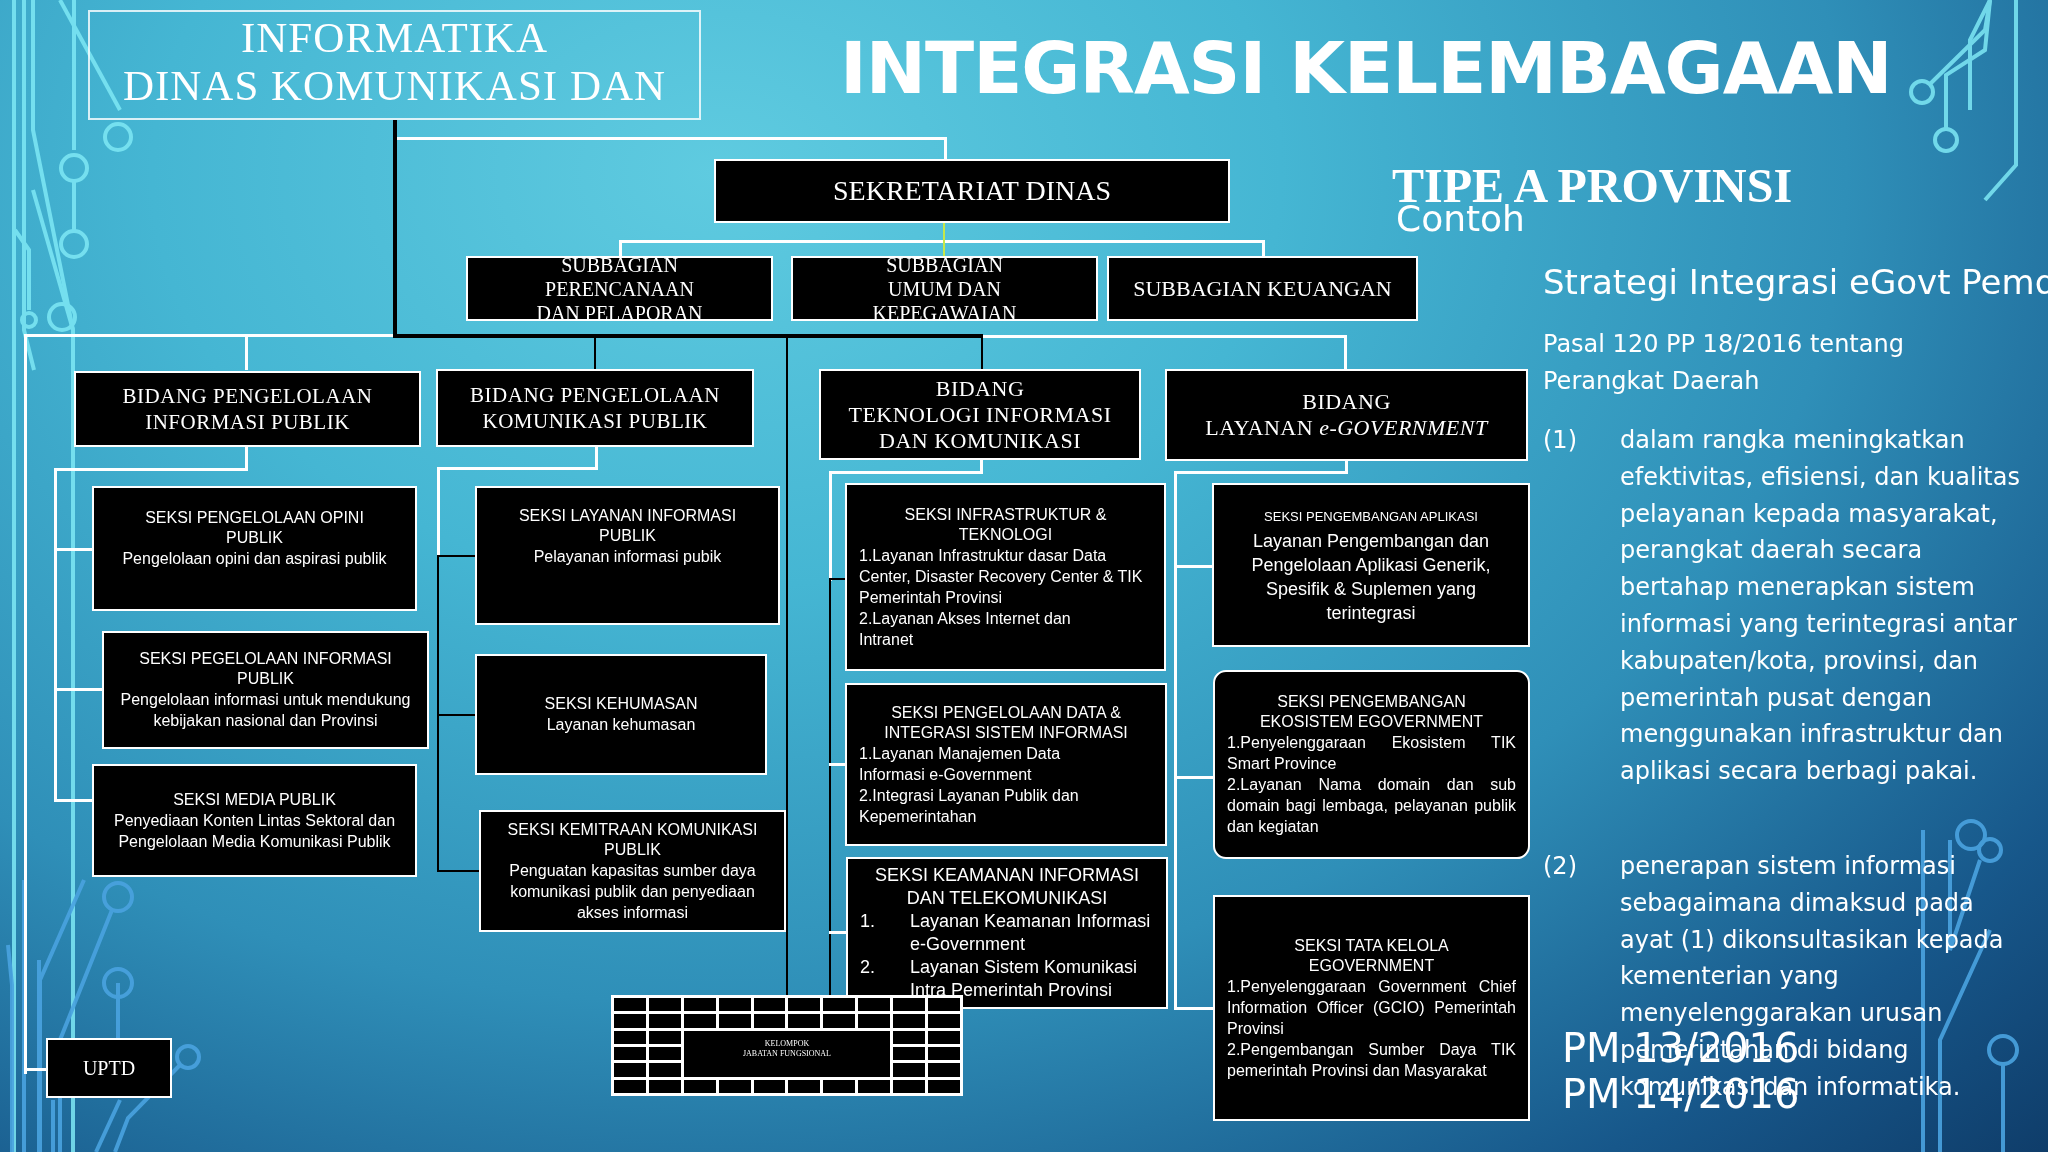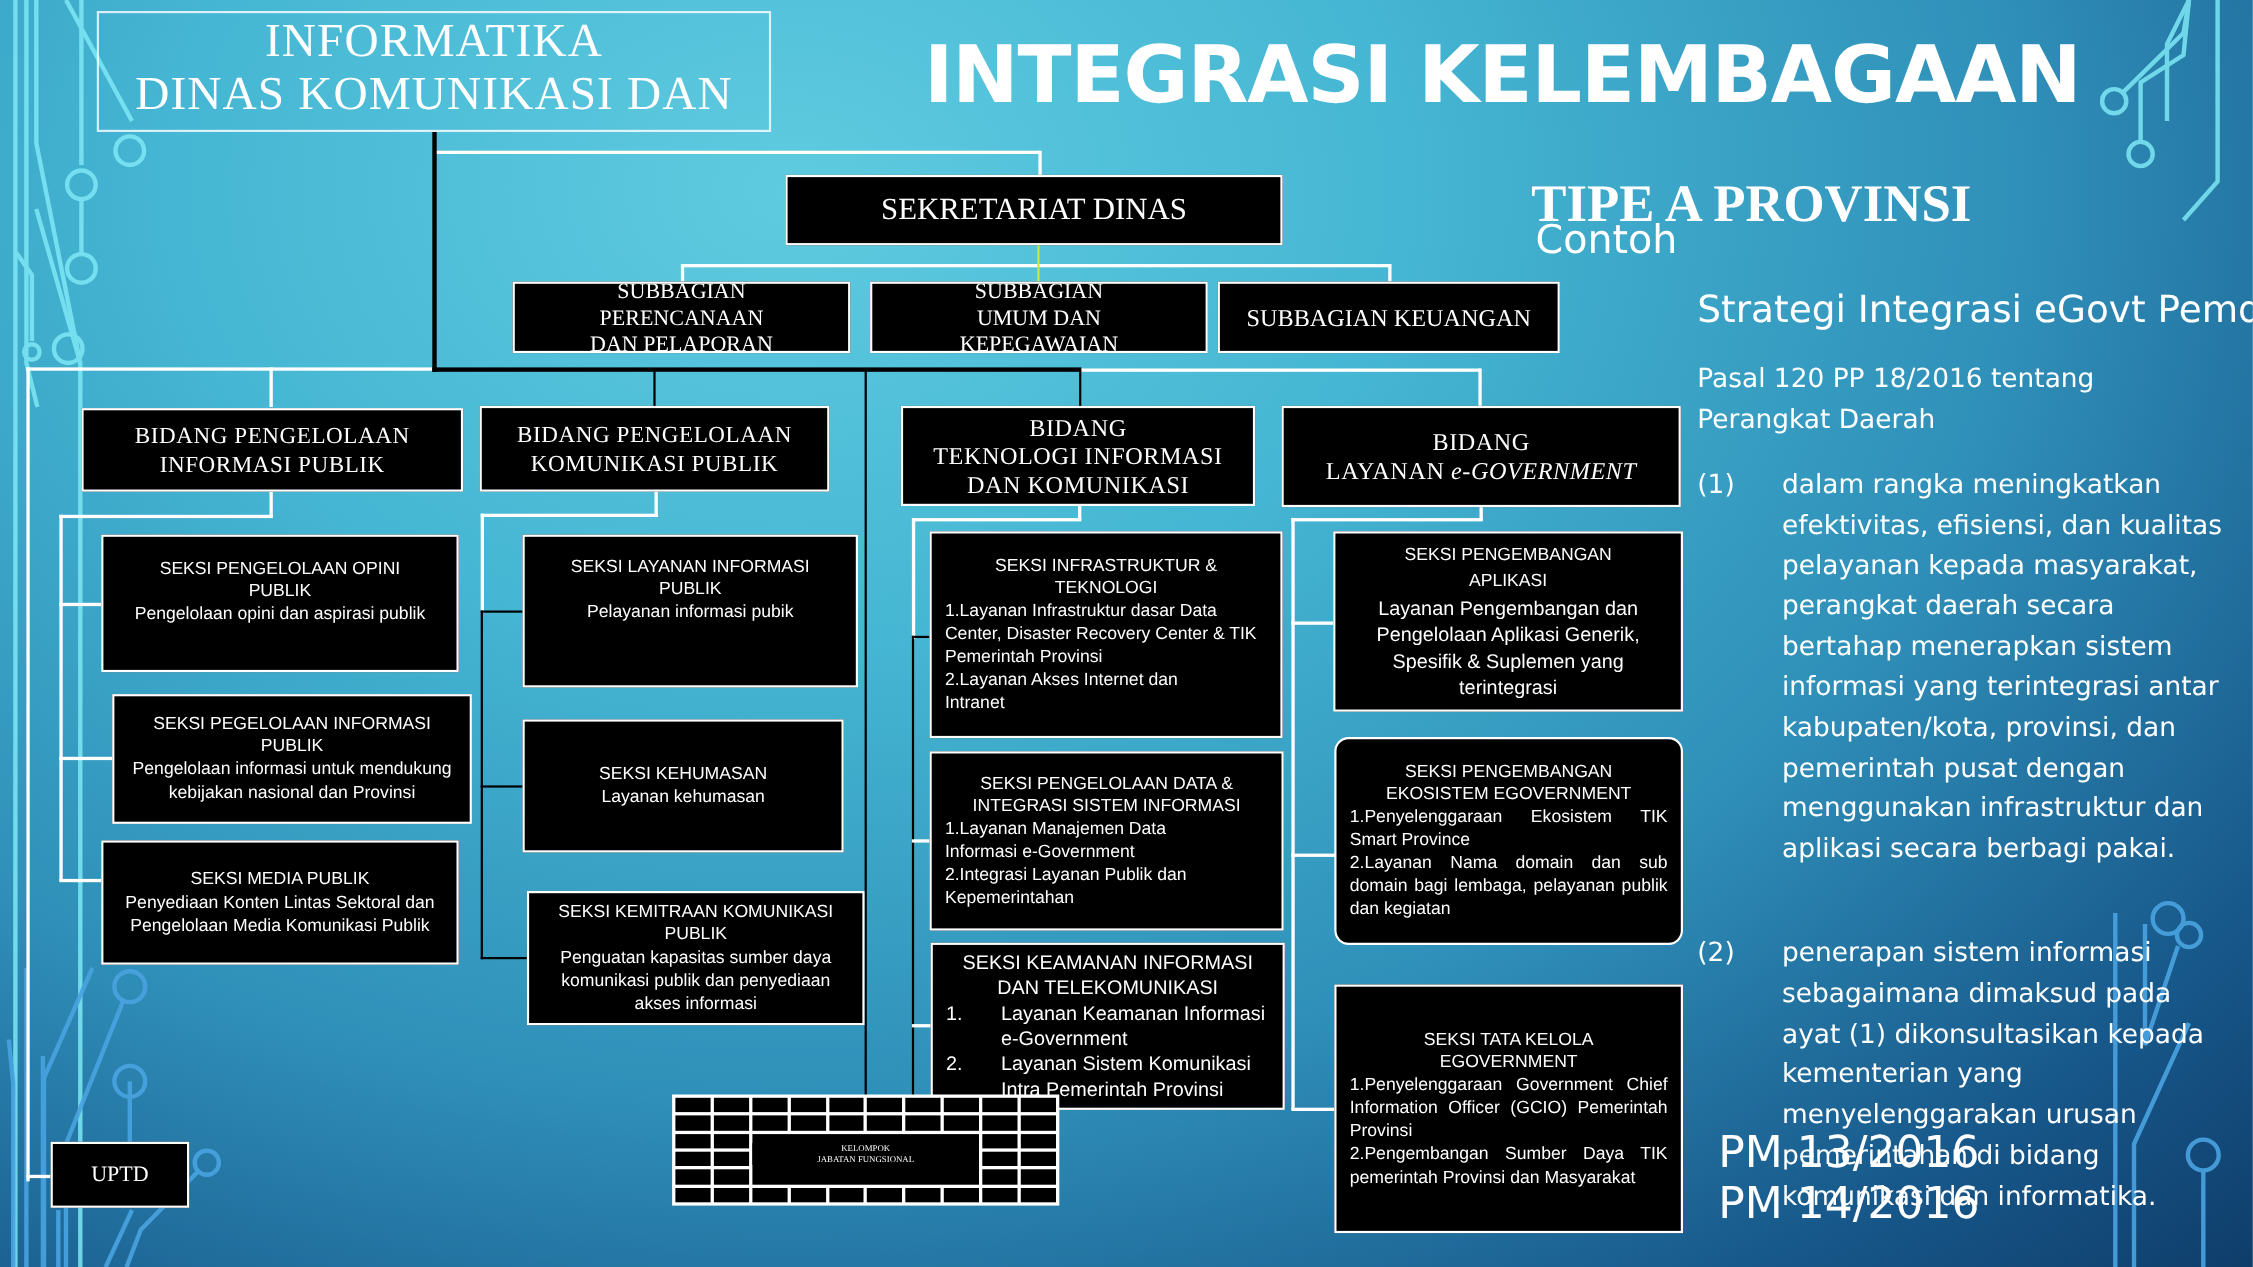--- a/index.html
+++ b/index.html
@@ -140,21 +140,21 @@
 <div class="line-w" style="left:829px;top:763px;width:18px;height:3px;"></div>
 <div class="line-w" style="left:829px;top:931px;width:20px;height:3px;"></div>
 
 <div class="line-w" style="left:1345px;top:459px;width:3px;height:14px;"></div>
 <div class="line-w" style="left:1174px;top:471px;width:174px;height:3px;"></div>
 <div class="line-w" style="left:1174px;top:471px;width:3px;height:538px;"></div>
 <div class="line-w" style="left:1174px;top:565px;width:40px;height:3px;"></div>
 <div class="line-w" style="left:1174px;top:776px;width:40px;height:3px;"></div>
 <div class="line-w" style="left:1174px;top:1007px;width:40px;height:3px;"></div>
 
-<div class="box serif" style="left:714px;top:159px;width:452px;height:64px;font-size:28px;">
+<div class="box serif" style="left:714px;top:159px;width:516px;height:64px;font-size:28px;">
   <span>SEKRETARIAT DINAS</span>
 </div>
 <div class="box sub" style="left:466px;top:256px;width:307px;height:65px;">
   <span style="width:190px;">SUBBAGIAN PERENCANAAN DAN PELAPORAN</span>
 </div>
 <div class="box sub" style="left:791px;top:256px;width:307px;height:65px;">
   <span style="width:150px;">SUBBAGIAN UMUM DAN KEPEGAWAIAN</span>
 </div>
 <div class="box sub" style="left:1107px;top:256px;width:311px;height:65px;font-size:22px;">
   <span>SUBBAGIAN KEUANGAN</span>
@@ -220,21 +220,21 @@
     <span class="n">1.</span>
     <span>Layanan Keamanan Informasi e-Government</span>
   </div>
   <div class="list-row" style="font-size:18px;line-height:23px;">
     <span class="n">2.</span>
     <span>Layanan Sistem Komunikasi Intra Pemerintah Provinsi</span>
   </div>
 </div>
 
 <div class="box" style="left:1212px;top:483px;width:318px;height:164px;font-size:18px;">
-  <div style="font-size:16px;line-height:24px;width:240px;">SEKSI PENGEMBANGAN APLIKASI</div>
+  <div style="font-size:13px;line-height:24px;width:240px;">SEKSI PENGEMBANGAN APLIKASI</div>
   <div style="font-size:18px;line-height:24px;width:260px;">Layanan Pengembangan dan Pengelolaan Aplikasi Generik, Spesifik &amp; Suplemen yang terintegrasi</div>
 </div>
 <div class="box" style="left:1213px;top:670px;width:317px;height:189px;border-radius:13px;">
   <div class="sek-title" style="width:240px;">SEKSI PENGEMBANGAN EKOSISTEM EGOVERNMENT</div>
   <div class="sek-body left-body just">1.Penyelenggaraan Ekosistem TIK Smart Province</div>
   <div class="sek-body left-body just">2.Layanan Nama domain dan sub domain bagi lembaga, pelayanan publik dan kegiatan</div>
 </div>
 <div class="box" style="left:1213px;top:895px;width:317px;height:226px;">
   <div class="sek-title" style="width:200px;">SEKSI TATA KELOLA EGOVERNMENT</div>
   <div class="sek-body left-body just">1.Penyelenggaraan Government Chief Information Officer (GCIO) Pemerintah Provinsi</div>

